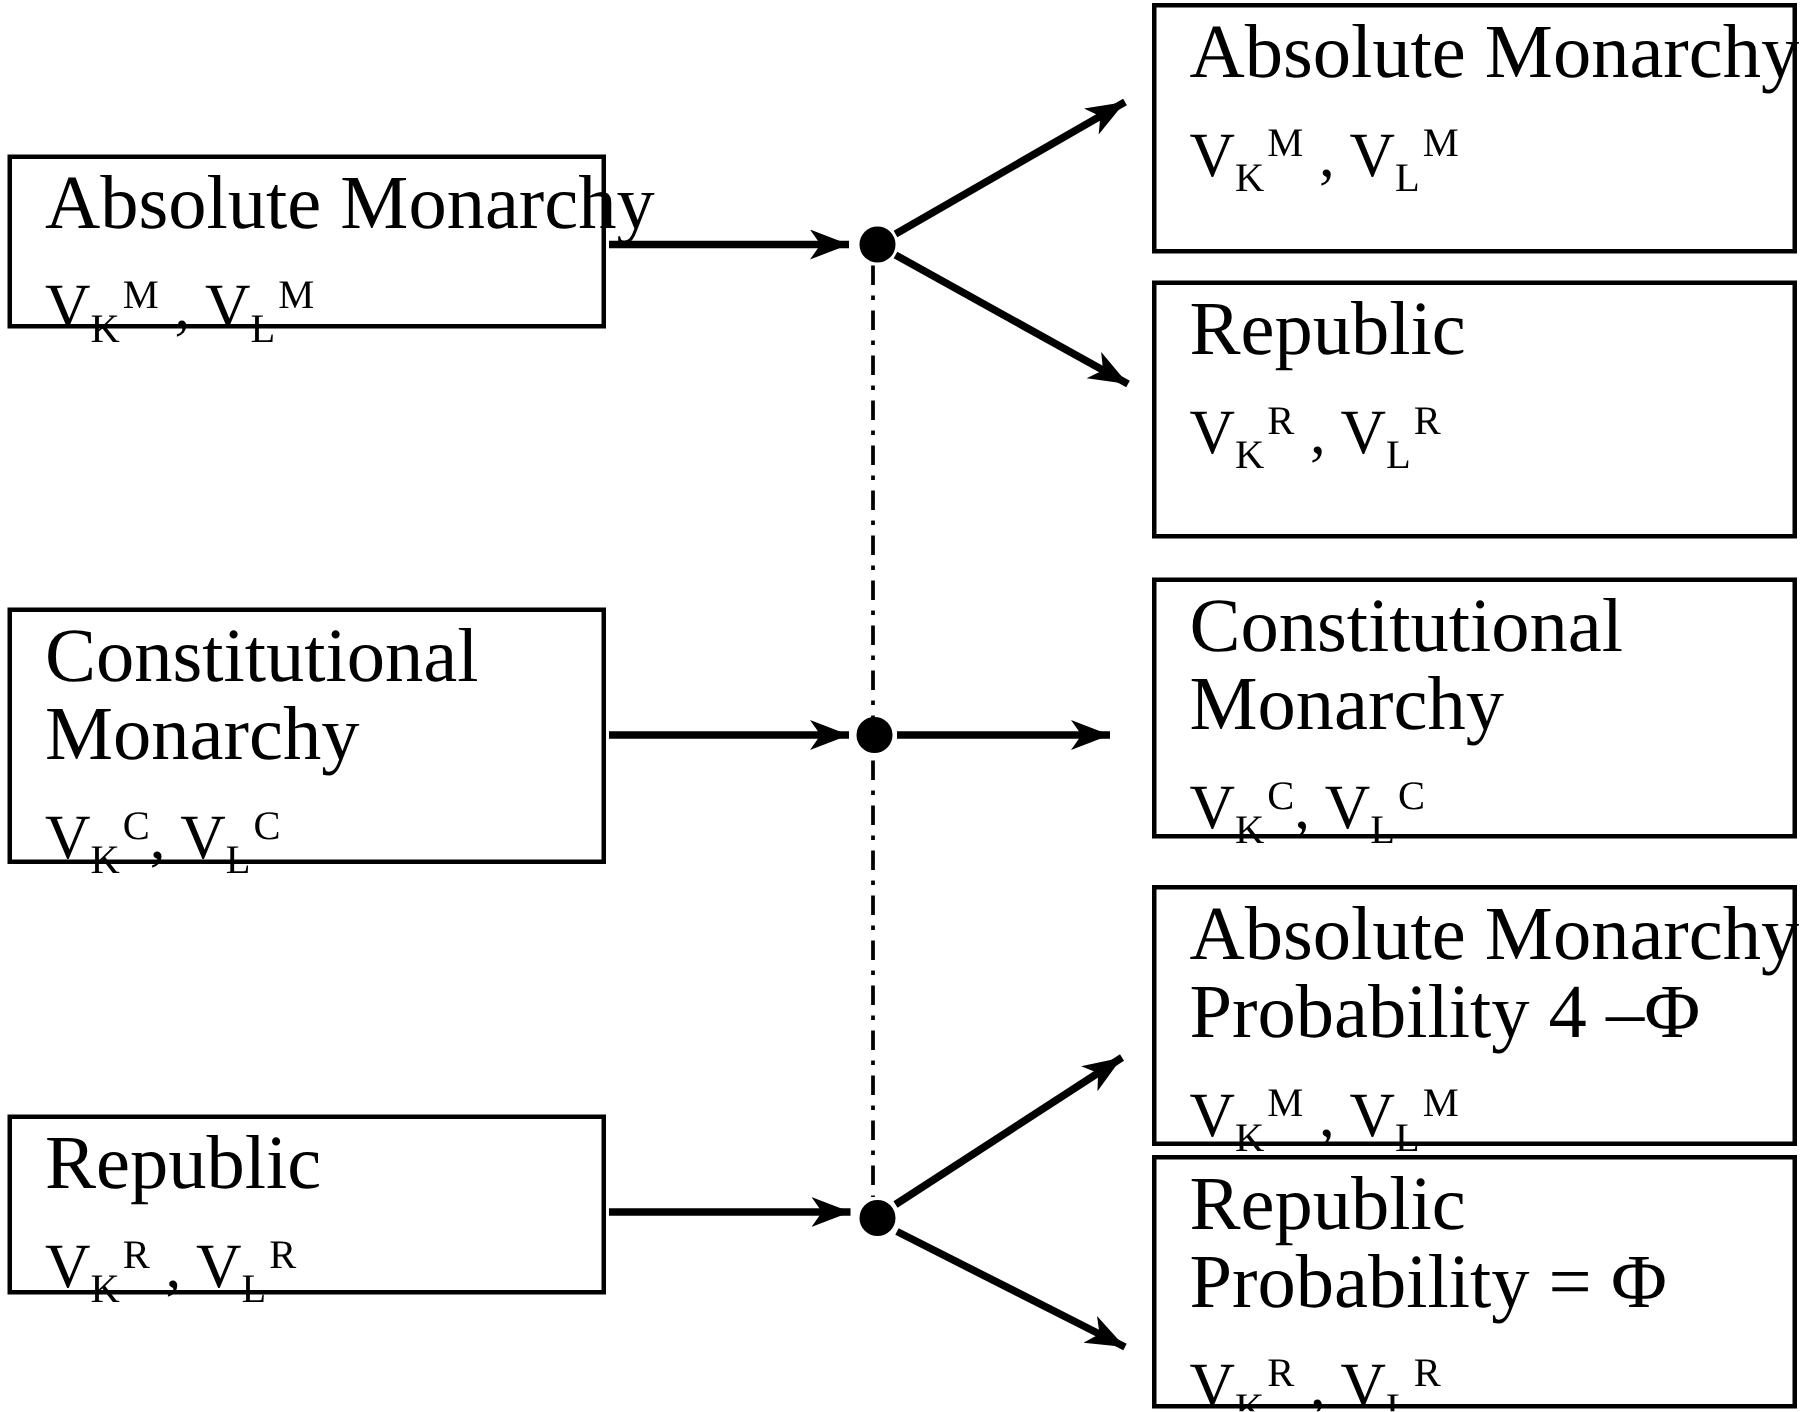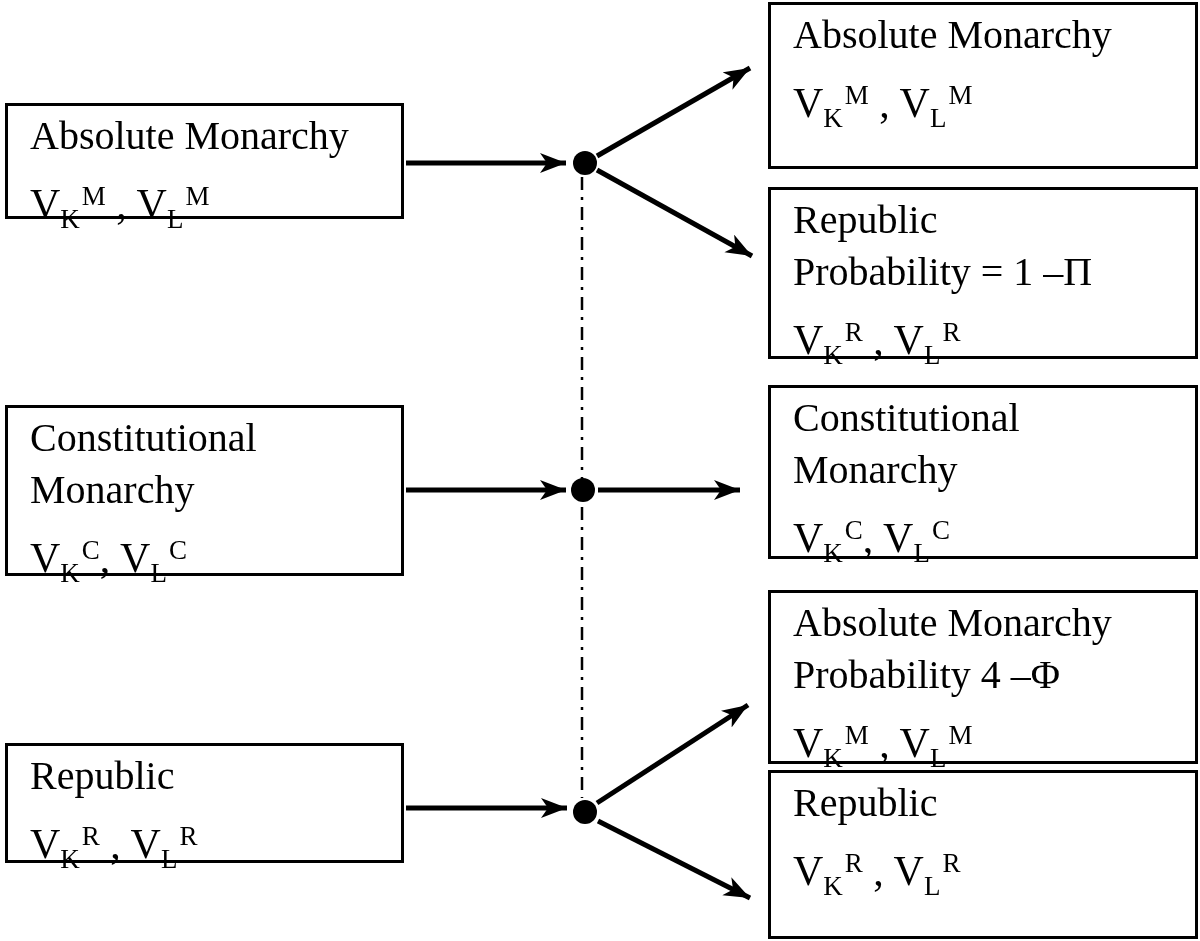--- a/index.html
+++ b/index.html
@@ -4,21 +4,21 @@
 <style>
   html,body{margin:0;padding:0;background:#ffffff;}
   .stage{
     position:relative;width:1200px;height:941px;background:#ffffff;
     font-family:"Liberation Serif", serif;color:#000000;overflow:hidden;
   }
   .box{
     position:absolute;box-sizing:border-box;border:3px solid #000000;
     background:#ffffff;padding:4px 0 0 22px;
   }
-  .bline{font-size:40px;line-height:52px;white-space:nowrap;}
+  .bline{font-size:51px;line-height:52px;white-space:nowrap;}
   .bline:empty{display:none;}
   .vline{font-size:42px;line-height:68px;white-space:nowrap;}
   .vline sub{font-size:27px;vertical-align:-10px;}
   .vline sup{font-size:27px;vertical-align:13px;margin-left:2px;}
   svg.overlay{position:absolute;left:0;top:0;}
 </style>
 </head>
 <body>
 
 <div class="stage">
@@ -69,37 +69,37 @@
 
   <div class="box" style="left:768px;top:2px;width:430px;height:167px">
     <div class="bline">Absolute Monarchy</div>
 
     <div class="vline"><span>V</span><sub>K</sub><sup>M</sup><span> , </span><span>V</span><sub>L</sub><sup>M</sup></div>
   </div>
 
   <div class="box" style="left:768px;top:187px;width:430px;height:172px">
     <div class="bline">Republic</div>
 
-    <div class="bline">Probability = 1 –Π</div>
     <div class="vline"><span>V</span><sub>K</sub><sup>R</sup><span> , </span><span>V</span><sub>L</sub><sup>R</sup></div>
   </div>
 
   <div class="box" style="left:768px;top:385px;width:430px;height:174px">
     <div class="bline">Constitutional</div>
     <div class="bline">Monarchy</div>
 
     <div class="vline"><span>V</span><sub>K</sub><sup>C</sup><span>, </span><span>V</span><sub>L</sub><sup>C</sup></div>
   </div>
 
   <div class="box" style="left:768px;top:590px;width:430px;height:174px">
     <div class="bline">Absolute Monarchy</div>
 
     <div class="bline">Probability 4 –Φ</div>
     <div class="vline"><span>V</span><sub>K</sub><sup>M</sup><span> , </span><span>V</span><sub>L</sub><sup>M</sup></div>
   </div>
 
   <div class="box" style="left:768px;top:770px;width:430px;height:169px">
     <div class="bline">Republic</div>
 
+    <div class="bline">Probability = Φ</div>
     <div class="vline"><span>V</span><sub>K</sub><sup>R</sup><span> , </span><span>V</span><sub>L</sub><sup>R</sup></div>
   </div>
 
 </div>
 
 </body></html>

